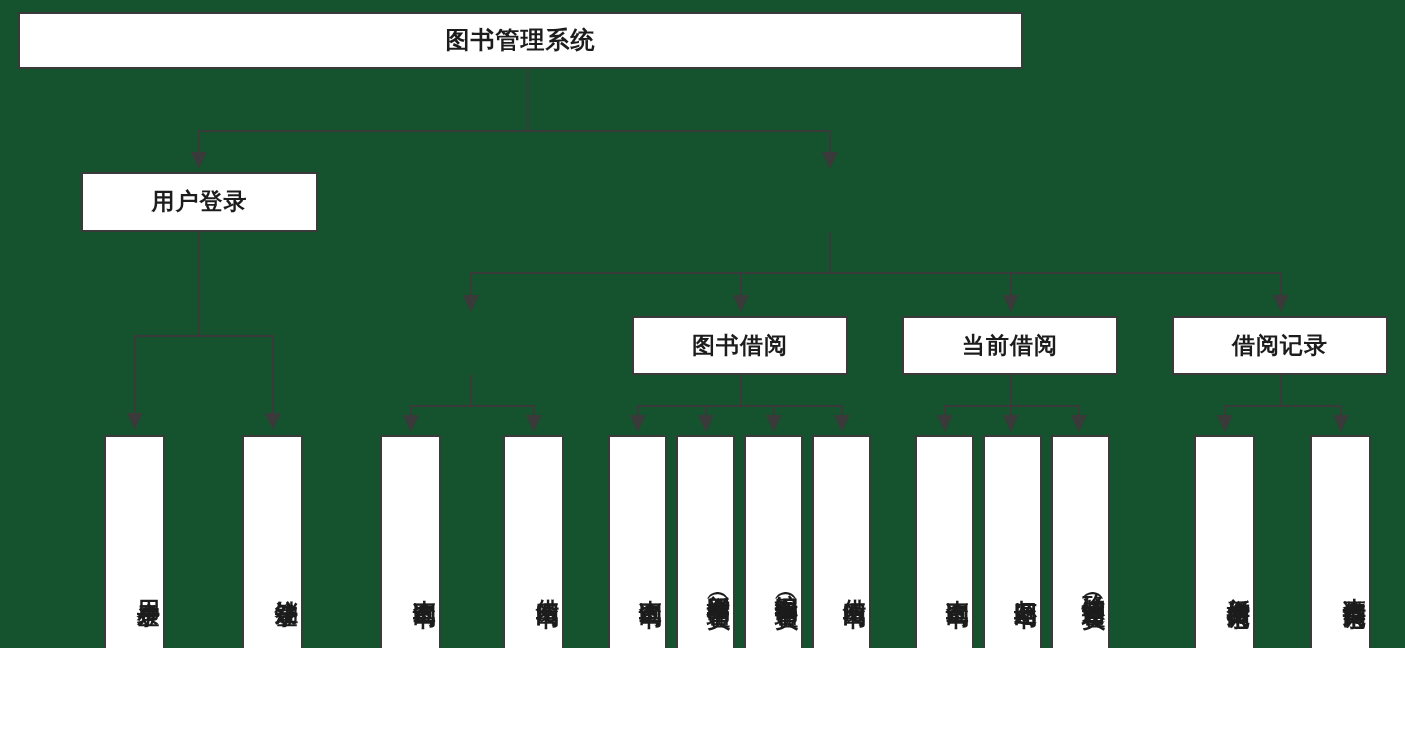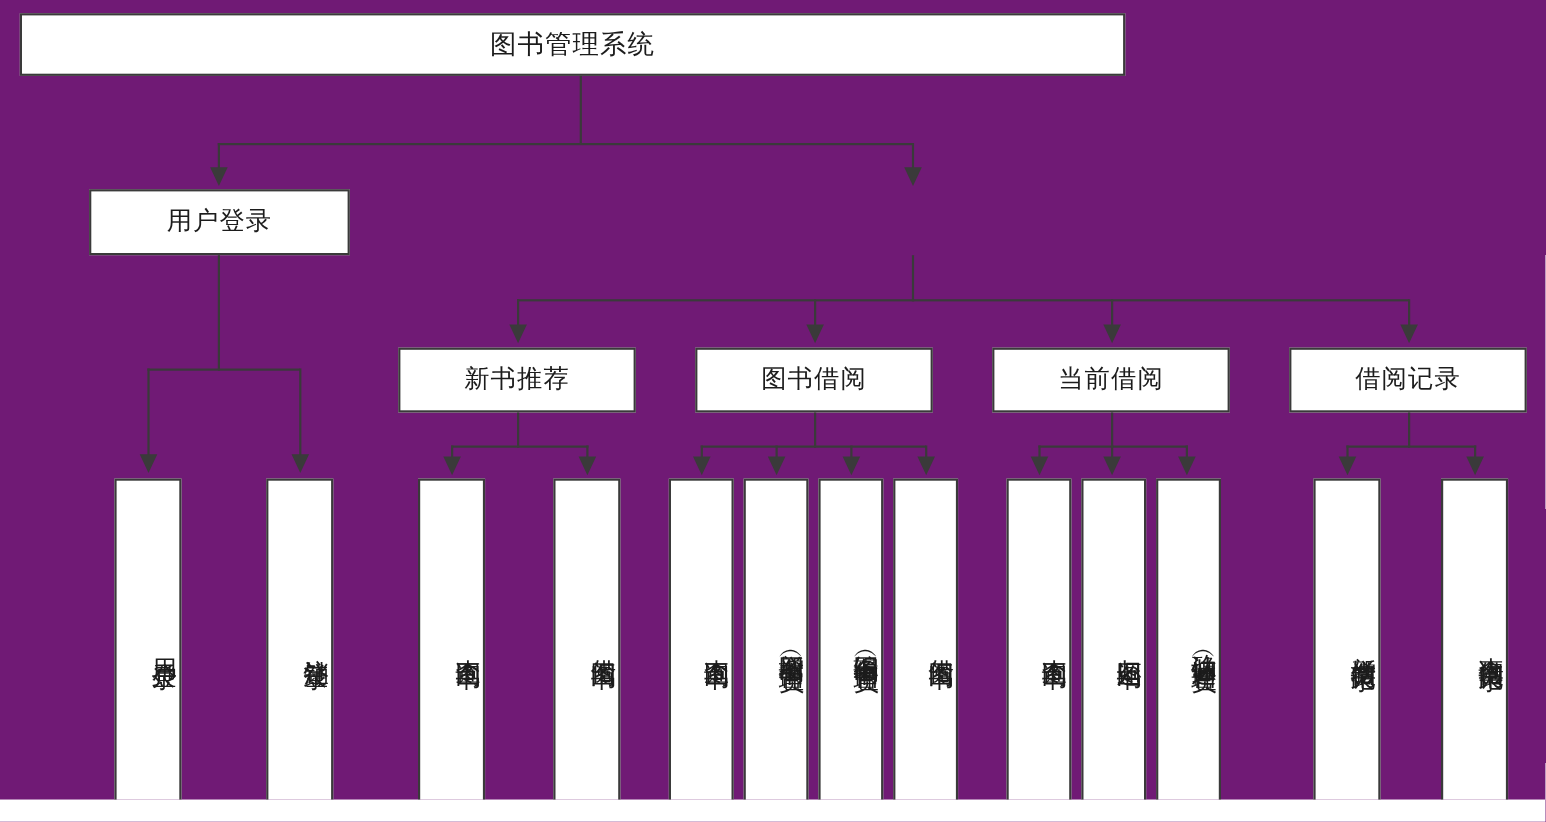--- a/index.html
+++ b/index.html
@@ -6,23 +6,24 @@
     margin: 0;
     padding: 0;
     background: #ffffff;
   }
   body {
     font-family: "DejaVu Sans", "Liberation Sans", sans-serif;
   }
   #canvas {
     position: relative;
     width: 1405px;
-    height: 727px;
-    background: #701a75;
+    height: 648px;
+    background: #14532d;
     overflow: hidden;
+    font-weight: bold;
   }
   .node {
     position: absolute;
     box-sizing: border-box;
     border: 2px solid #3a3a3a;
     background: #ffffff;
     display: flex;
     align-items: center;
     justify-content: center;
     color: #1c1c1c;
@@ -116,23 +117,20 @@
 
   <div class="edge v" style="left:470px; top:272px; height:26px;"></div>
   <div class="arrow" style="left:463px; top:295px;"></div>
   <div class="edge v" style="left:740px; top:272px; height:26px;"></div>
   <div class="arrow" style="left:733px; top:295px;"></div>
   <div class="edge v" style="left:1010px; top:272px; height:26px;"></div>
   <div class="arrow" style="left:1003px; top:295px;"></div>
   <div class="edge v" style="left:1280px; top:272px; height:26px;"></div>
   <div class="arrow" style="left:1273px; top:295px;"></div>
 
-  <div class="node horiz" style="left:362px; top:316px; width:216px; height:59px;">
-    <span>新书推荐</span>
-  </div>
   <div class="node horiz" style="left:632px; top:316px; width:216px; height:59px;">
     <span>图书借阅</span>
   </div>
   <div class="node horiz" style="left:902px; top:316px; width:216px; height:59px;">
     <span>当前借阅</span>
   </div>
   <div class="node horiz" style="left:1172px; top:316px; width:216px; height:59px;">
     <span>借阅记录</span>
   </div>
 

